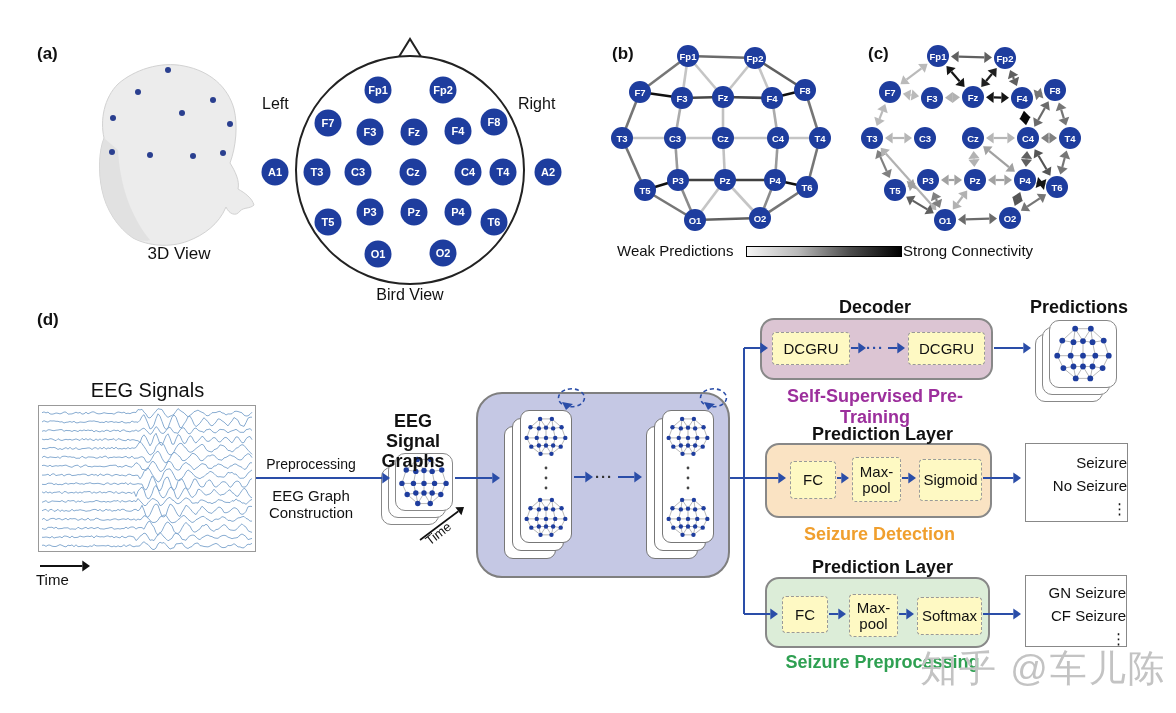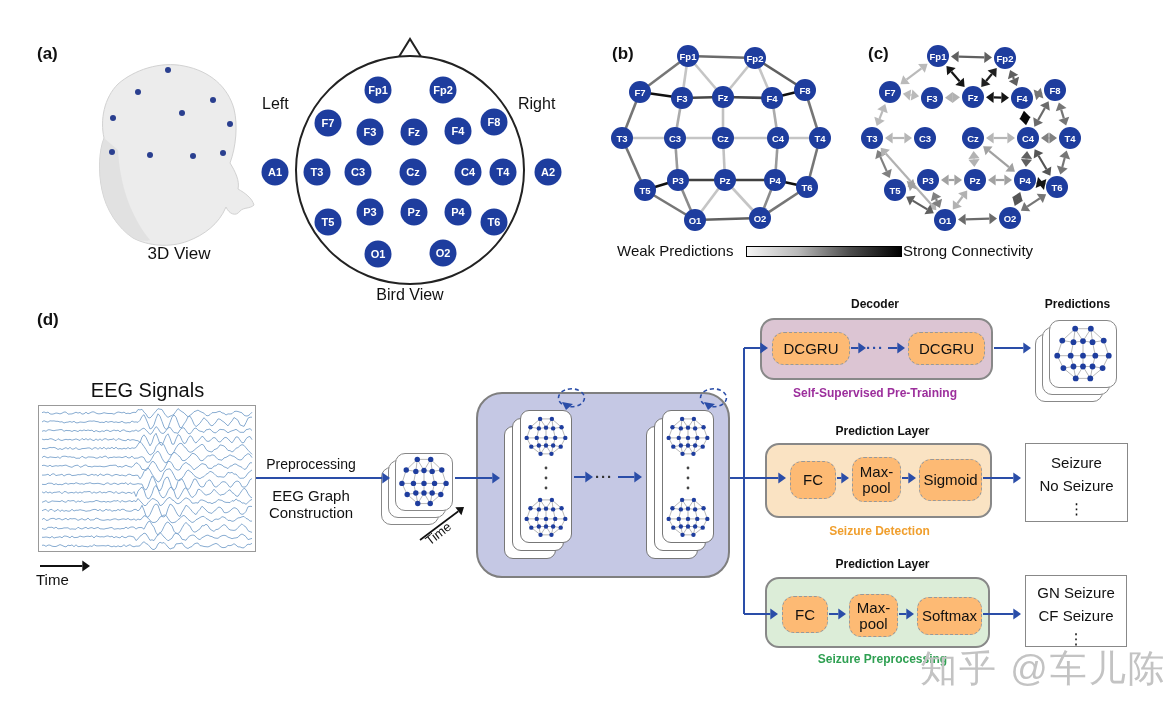--- a/index.html
+++ b/index.html
@@ -1,27 +1,27 @@
 <!DOCTYPE html>
 <html><head>
 <meta charset="utf-8">
 <style>
   html,body{margin:0;padding:0;background:#fff;}
   #root{position:relative;width:1176px;height:713px;background:#fff;overflow:hidden;
         font-family:"Liberation Sans",sans-serif;color:#111;}
   .box{position:absolute;box-sizing:border-box;background:#fff;}
-  .dashed{position:absolute;box-sizing:border-box;background:#fdba74;border:1.6px dashed #999;
-          border-radius:12px;display:flex;align-items:center;justify-content:center;
+  .dashed{position:absolute;box-sizing:border-box;background:#fef9c3;border:1.6px dashed #999;
+          border-radius:4px;display:flex;align-items:center;justify-content:center;
           font-size:15px;line-height:16px;text-align:center;white-space:pre-line;z-index:2;}
   .lbl{position:absolute;z-index:6;}
   .panel-letter{font-weight:bold;font-size:17px;}
-  .title{font-weight:bold;font-size:12px;text-align:center;}
+  .title{font-weight:bold;font-size:18px;text-align:center;}
   .cap{font-weight:normal;font-size:15px;text-align:center;}
   #gfx{position:absolute;left:0;top:0;z-index:4;pointer-events:none;}
-  .outbox-text{font-size:15px;line-height:23px;text-align:center;}
+  .outbox-text{font-size:15px;line-height:23px;text-align:right;}
   .legend-bar{position:absolute;height:9px;border:1px solid #000;
               background:linear-gradient(to right,#f4f4f4,#b9b9b9,#4d4d4d,#000);z-index:6;}
   .watermark{position:absolute;z-index:7;font-size:37px;color:#c3c3c3;letter-spacing:2px;text-align:center;}
 </style>
 </head>
 <body>
 
 <div id="root">
 
   <div class="box" style="left:38px;top:405px;width:218px;height:147px;border:1.5px solid #999;"></div>
@@ -742,20 +742,24 @@
   <div class="lbl panel-letter" style="left:37px;top:310px;">(d)</div>
   <div class="lbl cap" style="left:85px;top:379px;width:125px;font-size:20px;">EEG Signals</div>
   <div class="lbl" style="left:36px;top:571px;font-size:15px;">Time</div>
 
   <div class="lbl" style="left:251px;top:456px;width:120px;text-align:center;font-size:14px;">Preprocessing</div>
   <div class="lbl" style="left:249px;top:487px;width:124px;text-align:center;font-size:15px;line-height:17px;">
     <span>EEG Graph</span><br>
     <span>Construction</span>
   </div>
 
+  <div class="lbl title" style="left:368px;top:411px;width:90px;line-height:20px;">
+    <span>EEG Signal</span><br>
+    <span>Graphs</span>
+  </div>
   <div class="lbl" style="left:424px;top:526px;font-size:13px;transform:rotate(-38deg);">Time</div>
 
 
   <div class="lbl title" style="left:810px;top:297px;width:130px;">Decoder</div>
   <div class="lbl" style="left:866px;top:339px;font-size:15px;font-weight:bold;color:#2a4da8;letter-spacing:1px;">···</div>
   <div class="lbl title" style="left: 752px; top: 386px; width: 246px; color: rgb(156, 47, 156);">Self-Supervised Pre-Training</div>
   <div class="lbl title" style="left:1030px;top:297px;width:95px;">Predictions</div>
 
   <div class="lbl title" style="left:805px;top:424px;width:155px;">Prediction Layer</div>
   <div class="lbl title" style="left: 802px; top: 524px; width: 155px; color: rgb(240, 159, 46);">Seizure Detection</div>

